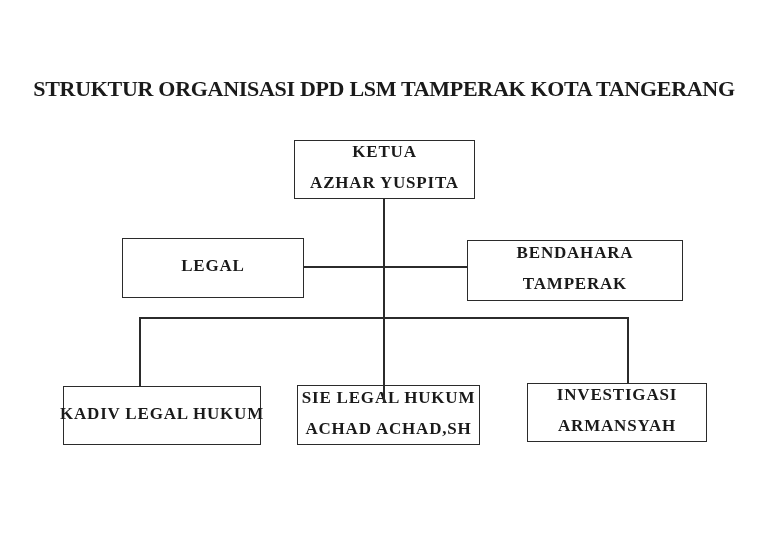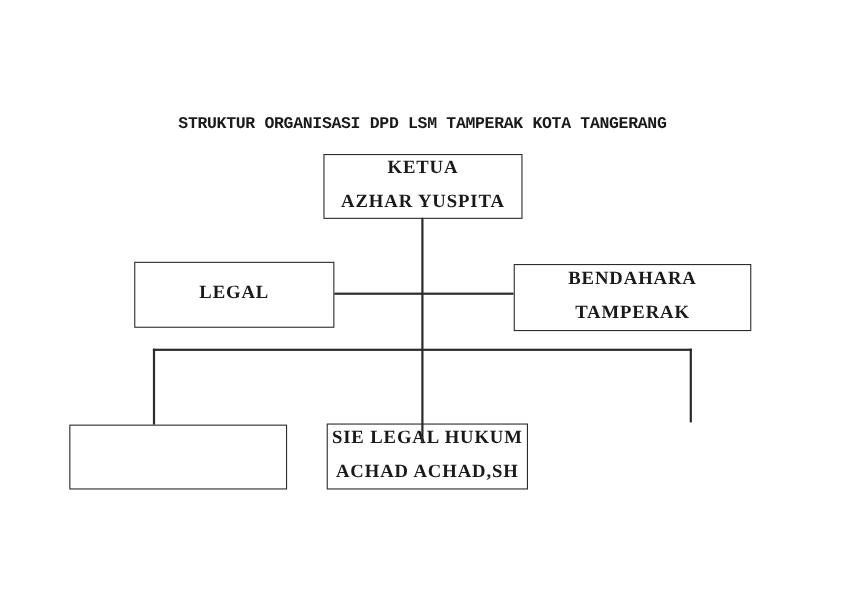--- a/index.html
+++ b/index.html
@@ -9,26 +9,26 @@
     font-family: "Liberation Sans", sans-serif;
     overflow: hidden;
   }
   .page {
     position: relative;
     width: 768px; height: 543px;
     background: var(--bg, #ffffff);
   }
   .title {
     position: absolute;
-    top: 104px; left: 0; width: 768px;
+    top: 76px; left: 0; width: 768px;
     margin: 0;
     text-align: center;
-    font-family: Liberation Mono, monospace;
+    font-family: Liberation Serif, serif;
     font-weight: bold;
-    font-size: 15px;
+    font-size: 22px;
     letter-spacing: -0.3px;
     color: var(--text, #1a1a1a);
   }
   .node {
     position: absolute;
     box-sizing: border-box;
     border: 1.5px solid var(--line, #2b2b2b);
     background: #ffffff;
     display: flex;
     flex-direction: column;
@@ -85,21 +85,26 @@
   <div class="node box-sekjen">
     <span>LEGAL</span>
   </div>
 
   <div class="node box-bendahara">
     <span>BENDAHARA</span>
     <span>TAMPERAK</span>
   </div>
 
   <div class="node box-kadiv">
+    <span>KADIV LEGAL HUKUM</span>
   </div>
 
   <div class="node box-sie">
     <span>SIE LEGAL HUKUM</span>
     <span>ACHAD ACHAD,SH</span>
   </div>
 
+  <div class="node box-investigasi">
+    <span>INVESTIGASI</span>
+    <span>ARMANSYAH</span>
+  </div>
 
 </div>
 
 </body></html>

